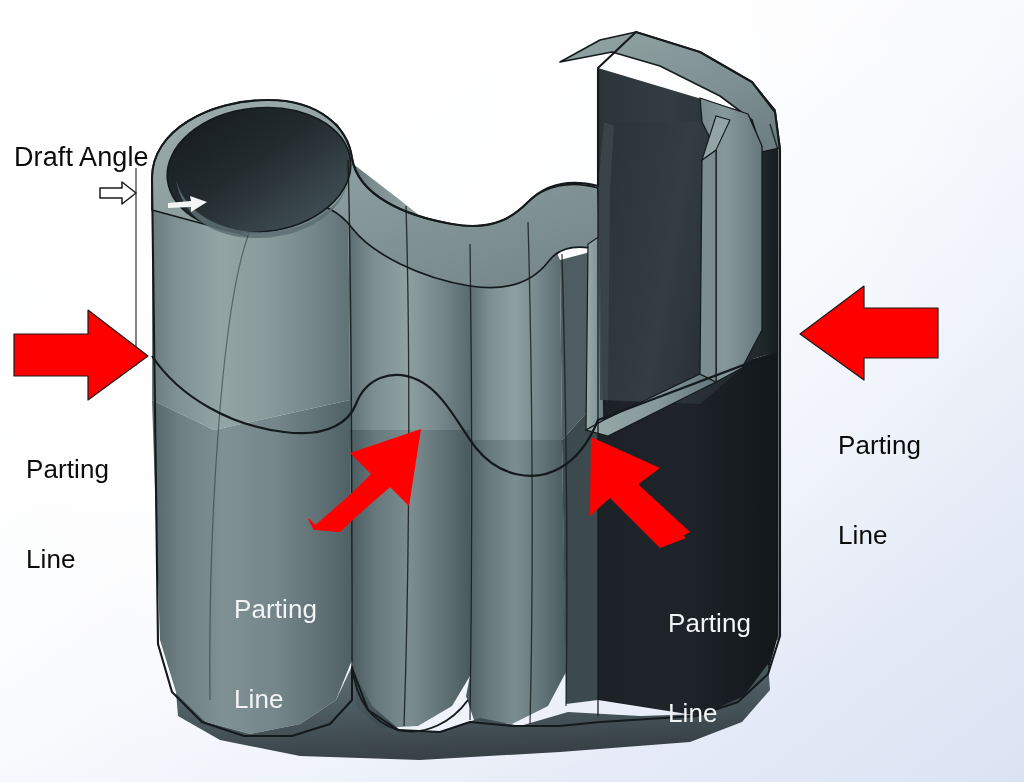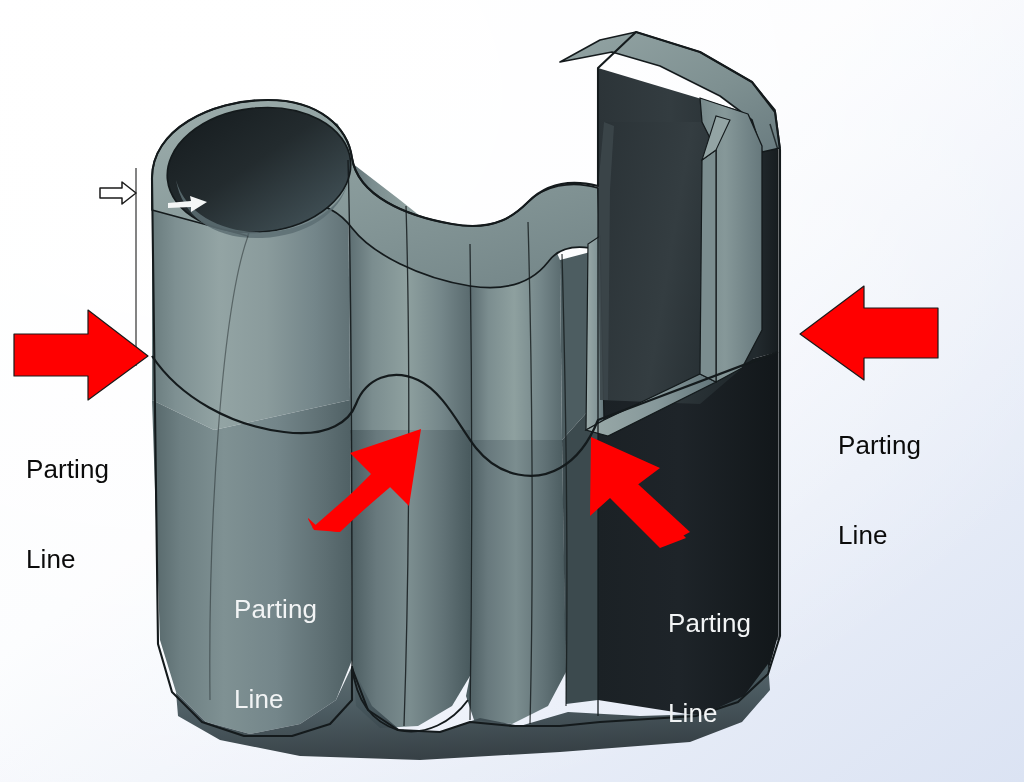--- a/index.html
+++ b/index.html
@@ -295,20 +295,21 @@
                  L 686,538
                  L 660,548
                  L 610,498
                  L 590,516 Z" fill="#ff0000" stroke="none"></path>
         <path d="M 614,462 L 690,532 L 664,546 L 598,478 Z" fill="#ff0000" stroke="none"></path>
       </g>
 
     </g>
   </svg>
 
+  <div class="anno-text anno-dark" id="draft-angle-label">Draft Angle</div>
 
   <div class="anno-text anno-dark" id="parting-label-left">
     <div>Parting</div>
     <div>Line</div>
   </div>
 
   <div class="anno-text anno-dark" id="parting-label-right">
     <div>Parting</div>
     <div>Line</div>
   </div>

